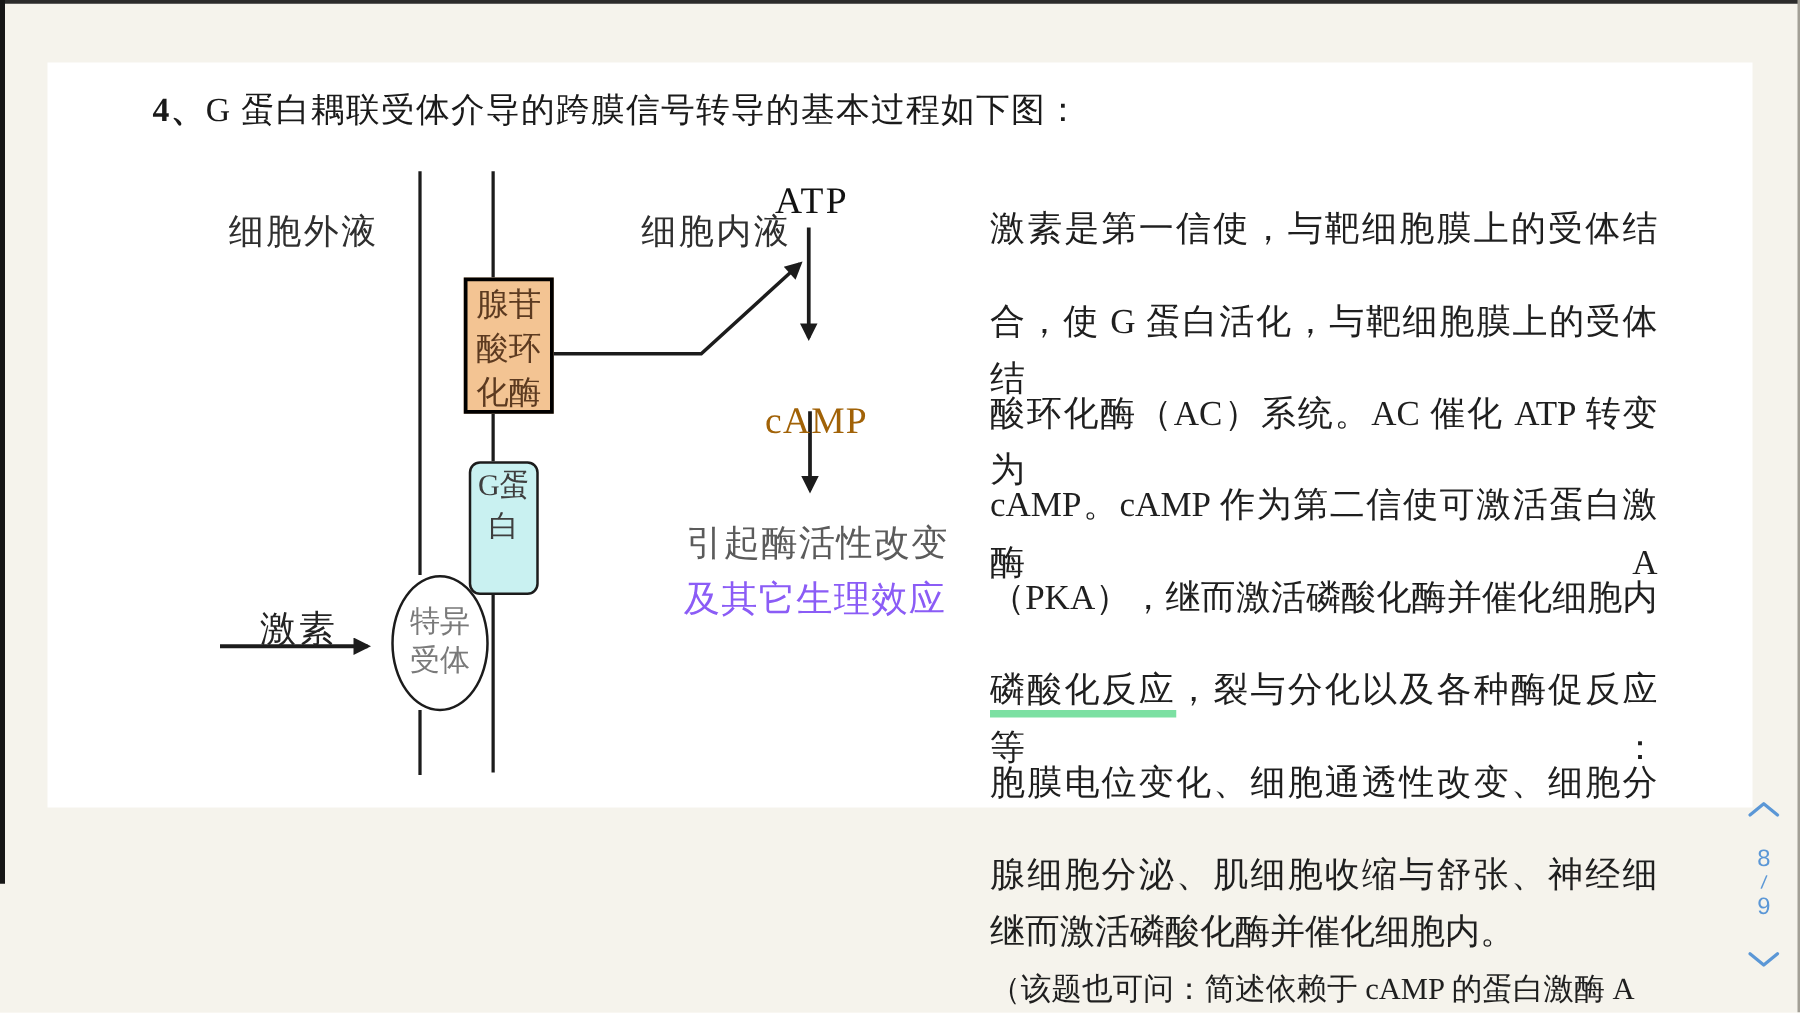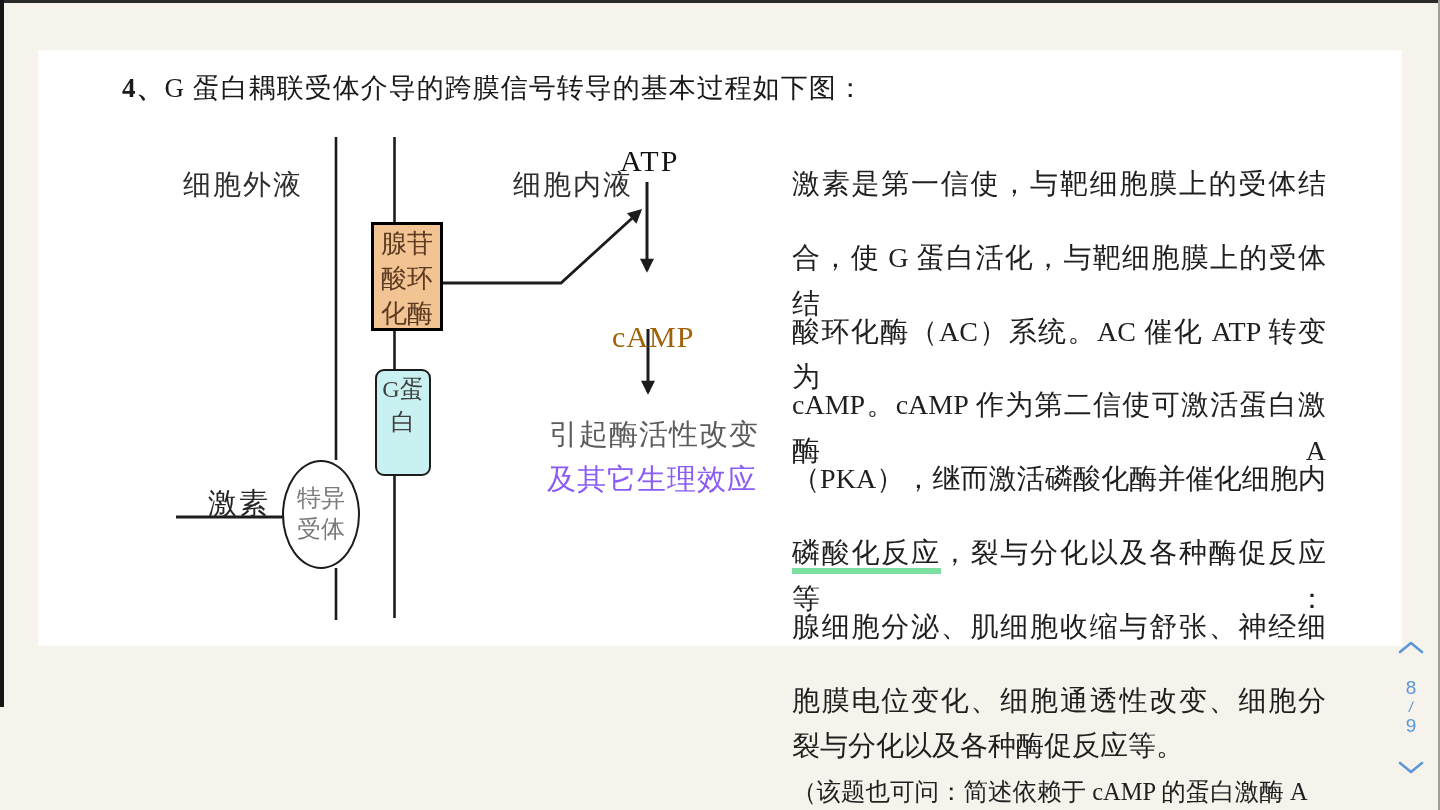--- a/index.html
+++ b/index.html
@@ -39,21 +39,21 @@
     font-size:26px;line-height:35px;color:var(--enzyme-text,#5c3a20);
     text-align:right;word-break:break-all;padding:1px 7px 0 7px;
   }
   .gprotein-box{
     position:absolute;left:375px;top:369px;width:56px;height:107px;box-sizing:border-box;
     background:var(--g-protein-box-fill,#c9f1f1);border:2.5px solid #1c1c1c;border-radius:9px;
     font-size:24px;line-height:33px;color:#3e3e3e;
     text-align:center;word-break:break-all;padding-top:2px;
   }
   .receptor{
-    position:absolute;left:282px;top:460px;width:78px;height:109px;box-sizing:border-box;
+    position:absolute;left:313px;top:460px;width:78px;height:109px;box-sizing:border-box;
     background:#ffffff;border:2.5px solid #1c1c1c;border-radius:50%;
     font-size:24px;line-height:31px;color:#7a7a7a;
     text-align:center;word-break:break-all;padding:21px 12px 0 12px;
   }
 
   
   .notes{position:absolute;left:792px;top:133px;width:534px;color:#1f1f1f;}
   .nline{height:45.8px;line-height:45.8px;font-size:28px;white-space:nowrap;}
   .nline.just{white-space:normal;text-align:justify;text-align-last:justify;margin-top:28px;}
   .nline.small{font-size:24.5px;}
@@ -117,23 +117,23 @@
   <div class="dlabel lbl-effect1">引起酶活性改变</div>
   <div class="dlabel lbl-effect2">及其它生理效应</div>
 
   <div class="notes">
     <div class="nline just"><span>激素是第一信使，与靶细胞膜上的受体结</span><span class="hl"></span><span></span></div>
     <div class="nline just"><span>合，使 G 蛋白活化，与靶细胞膜上的受体结</span><span class="hl"></span><span></span></div>
     <div class="nline just"><span>酸环化酶（AC）系统。AC 催化 ATP 转变为</span><span class="hl"></span><span></span></div>
     <div class="nline just"><span>cAMP。cAMP 作为第二信使可激活蛋白激酶 A</span><span class="hl"></span><span></span></div>
     <div class="nline just"><span>（PKA），继而激活磷酸化酶并催化细胞内</span><span class="hl"></span><span></span></div>
     <div class="nline just"><span></span><span class="hl">磷酸化反应</span><span>，裂与分化以及各种酶促反应等：</span></div>
+    <div class="nline just"><span>胞膜电位变化、细胞通透性改变、细胞分</span><span class="hl"></span><span></span></div>
     <div class="nline just"><span>腺细胞分泌、肌细胞收缩与舒张、神经细</span><span class="hl"></span><span></span></div>
-    <div class="nline just"><span>胞膜电位变化、细胞通透性改变、细胞分</span><span class="hl"></span><span></span></div>
-    <div class="nline"><span>裂与分化以及各种酶促反应等。</span><span class="hl"></span><span></span></div>
+    <div class="nline"><span>继而激活磷酸化酶并催化细胞内。</span><span class="hl"></span><span></span></div>
     <div class="nline small"><span>（该题也可问：简述依赖于 cAMP 的蛋白激酶 A</span><span class="hl"></span><span></span></div>
     <div class="nline small"><span>的激活机制）</span><span class="hl"></span><span></span></div>
   </div>
 
   <div class="pager">
     <svg class="chev" width="26" height="15" viewBox="0 0 26 15">
         <polyline points="2,12 13,3 24,12"></polyline>
       </svg>
     <div class="gap1"></div>
     <div class="pg-num">8</div>

